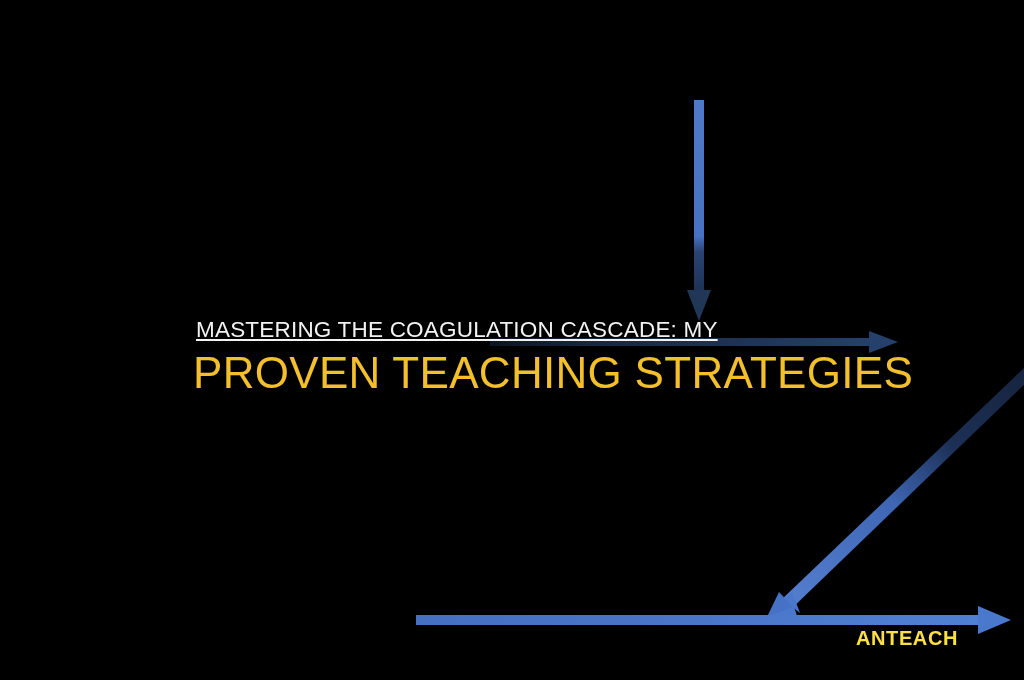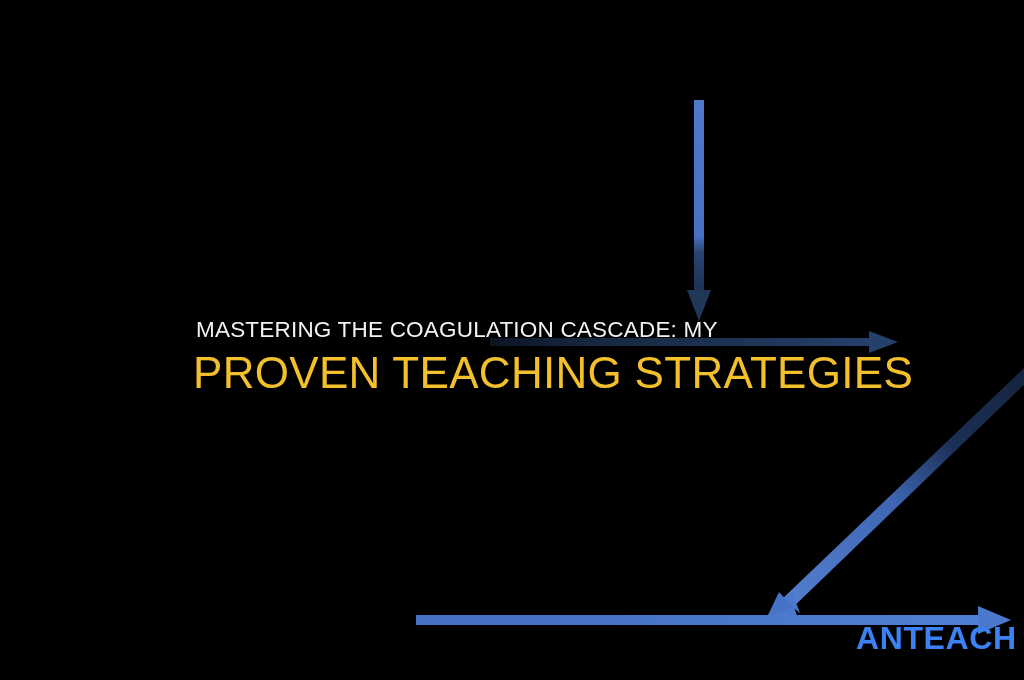--- a/index.html
+++ b/index.html
@@ -36,42 +36,43 @@
   }
   #title-line-1 {
     display: block;
     margin: 0 0 0 196px;
     font-size: 22.5px;
     font-weight: 400;
     letter-spacing: 0.2px;
     line-height: 27px;
     color: #f2f2f2;
     white-space: nowrap;
+    text-decoration: underline;
   }
   #title-line-2 {
     display: block;
     margin: 12px 0 0 193px;
     font-size: 44px;
     font-weight: 400;
     letter-spacing: 0.3px;
     line-height: 36px;
     color: #f3c02c;
     white-space: nowrap;
   }
 
   
   #brand-wordmark {
     position: absolute;
     left: 856px;
     top: 622px;
-    font-size: 32px;
+    font-size: 20px;
     font-weight: 700;
     letter-spacing: 0.6px;
     line-height: 32px;
-    color: #3b82f6;
+    color: #fde047;
     white-space: nowrap;
   }
 </style>
 </head>
 <body>
 
 <div id="stage">
 
   <svg id="arrow-layer" viewBox="0 0 1024 680" width="1024" height="680" xmlns="http://www.w3.org/2000/svg">
 

